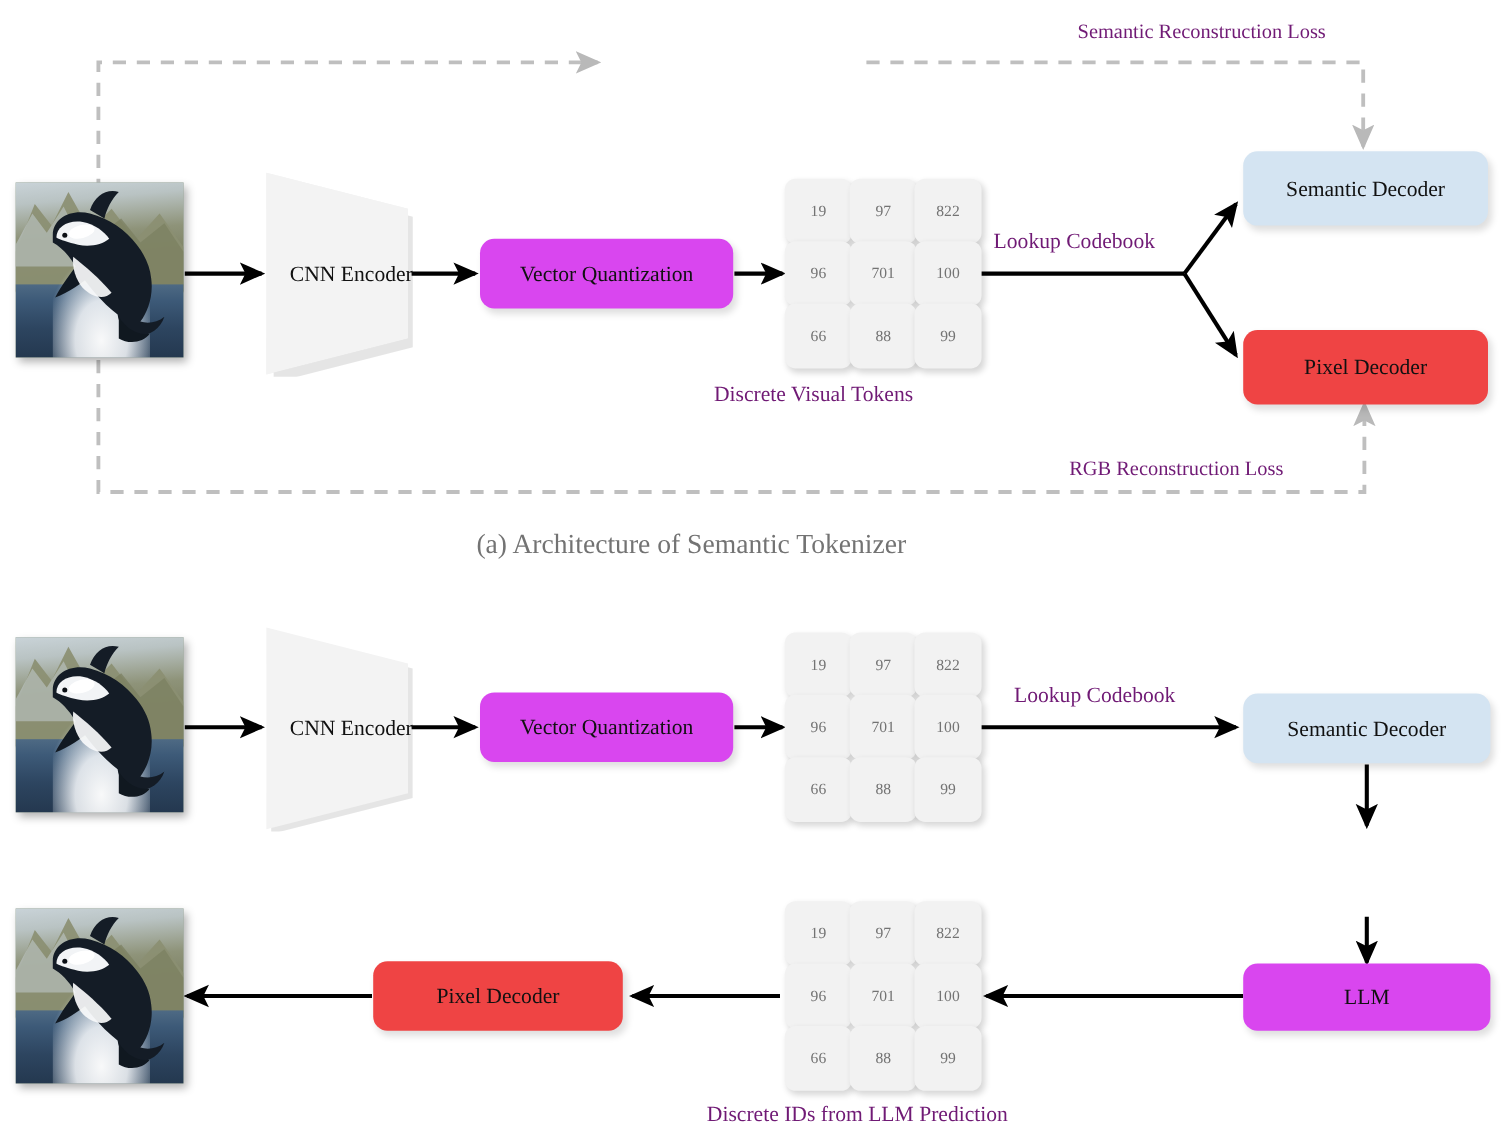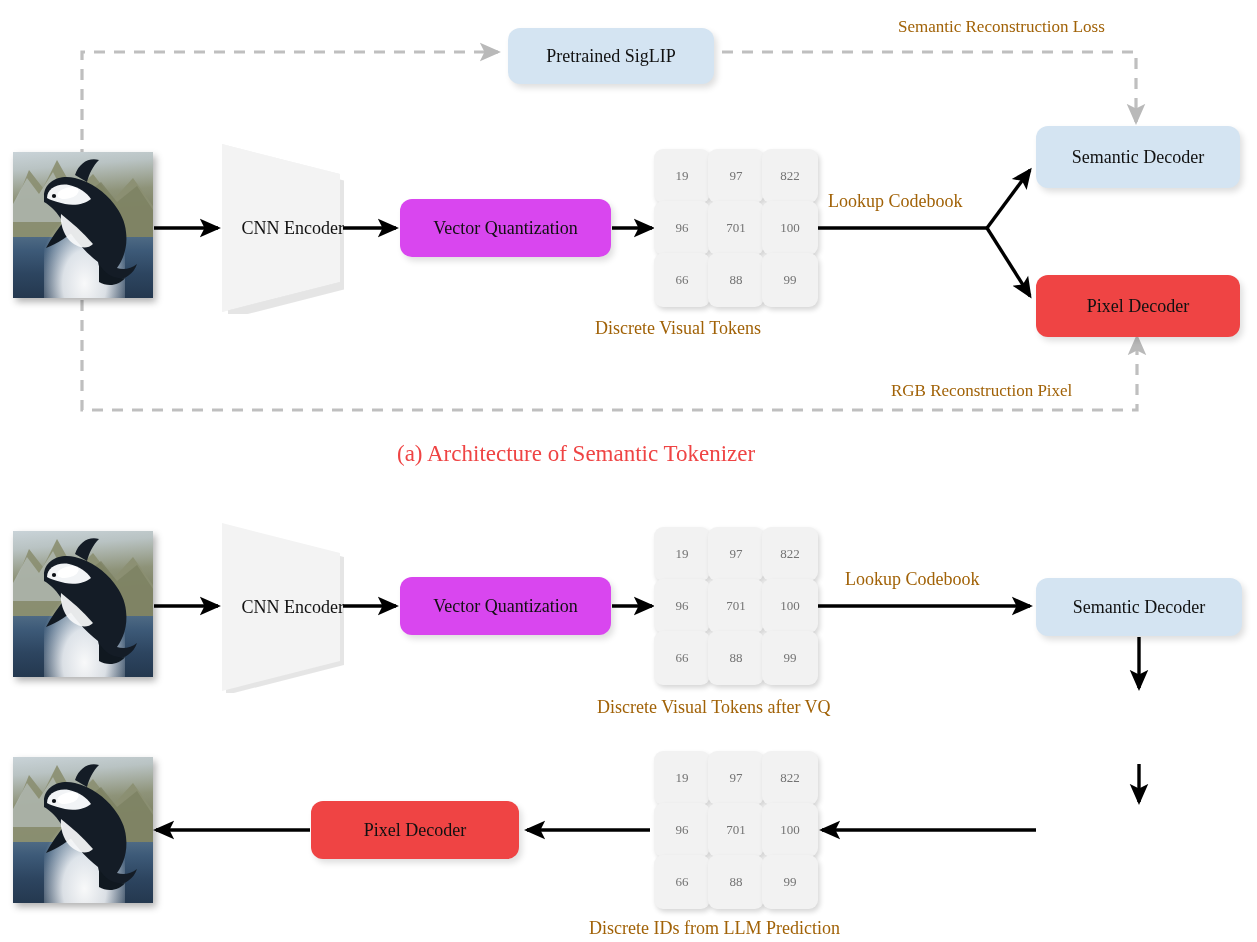--- a/index.html
+++ b/index.html
@@ -24,22 +24,22 @@
 
   
   .grid{position:absolute;display:grid;grid-template-columns:repeat(3,1fr);
         grid-template-rows:repeat(3,1fr);}
   .cell{background:#f2f2f2;border-radius:9px;display:flex;align-items:center;
         justify-content:center;box-shadow:2px 3px 5px rgba(0,0,0,.16);
         margin:-1px;position:relative;}
   .cell span{font-size:13px;color:#737373;}
 
   
-  .txt{position:absolute;white-space:nowrap;color:#a16207;}
-  .caption{position:absolute;white-space:nowrap;color:#ef4444;}
+  .txt{position:absolute;white-space:nowrap;color:#701a75;}
+  .caption{position:absolute;white-space:nowrap;color:#737373;}
 
   
   .photo{position:absolute;overflow:hidden;box-shadow:3px 4px 7px rgba(0,0,0,.30);
          background:#9aa79a;}
   .photo .sky{position:absolute;left:0;top:0;width:100%;height:62%;
       background:linear-gradient(175deg,#c9d3d8 0%,#b9c3c3 18%,#8e9379 46%,#7d8163 70%,#6d7253 100%);}
   .photo .sea{position:absolute;left:0;bottom:0;width:100%;height:42%;
       background:linear-gradient(180deg,#4e6a84 0%,#3d5a78 22%,#2d4560 60%,#24384f 100%);}
   .photo .spray{position:absolute;left:22%;bottom:-4%;width:58%;height:56%;
       background:radial-gradient(ellipse at 50% 75%,rgba(255,255,255,.97) 0%,rgba(250,252,254,.85) 38%,rgba(235,242,248,.35) 66%,rgba(255,255,255,0) 82%);}
@@ -121,23 +121,20 @@
       <polygon points="4,2 122,32 122,140 4,170" fill="#f3f3f3"></polygon>
       <polygon points="8,6 126,36 126,144 8,174" fill="#000" opacity="0.10" transform="translate(2,3)"></polygon>
       <polygon points="4,2 122,32 122,140 4,170" fill="#f3f3f3"></polygon>
     </svg>
     <div class="lbl" style="font-size:18px;">
       <span>CNN</span>
       <span>Encoder</span>
     </div>
   </div>
 
-  <div class="node blue" style="left:508px;top:28px;width:206px;height:56px;font-size:18px;">
-    <span>Pretrained SigLIP</span>
-  </div>
 
   <div class="node grey" style="left:400px;top:199px;width:211px;height:58px;font-size:18px;">
     <span>Vector Quantization</span>
   </div>
 
   <div class="grid" style="left:655px;top:150px;width:162px;height:156px;">
     <div class="cell">
         <span>19</span>
       </div>
     <div class="cell">
@@ -165,21 +162,21 @@
         <span>99</span>
       </div>
   </div>
 
   <div class="txt" style="left:595px;top:318px;font-size:18px;">Discrete Visual Tokens</div>
 
   <div class="txt" style="left:828px;top:191px;font-size:18px;">Lookup Codebook</div>
 
   <div class="txt" style="left:898px;top:17px;font-size:17px;">Semantic Reconstruction Loss</div>
 
-  <div class="txt" style="left:891px;top:381px;font-size:17px;">RGB Reconstruction Pixel</div>
+  <div class="txt" style="left:891px;top:381px;font-size:17px;">RGB Reconstruction Loss</div>
 
   <div class="node blue" style="left:1036px;top:126px;width:204px;height:62px;font-size:18px;">
     <span>Semantic Decoder</span>
   </div>
 
   <div class="node cream" style="left:1036px;top:275px;width:204px;height:62px;font-size:18px;">
     <span>Pixel Decoder</span>
   </div>
 
   <div class="caption" style="left:397px;top:441px;font-size:23px;">(a) Architecture of Semantic Tokenizer</div>
@@ -248,29 +245,31 @@
         <span>66</span>
       </div>
     <div class="cell">
         <span>88</span>
       </div>
     <div class="cell">
         <span>99</span>
       </div>
   </div>
 
-  <div class="txt" style="left:597px;top:697px;font-size:18px;">Discrete Visual Tokens after VQ</div>
 
   <div class="txt" style="left:845px;top:569px;font-size:18px;">Lookup Codebook</div>
 
   <div class="node blue" style="left:1036px;top:578px;width:206px;height:58px;font-size:18px;">
     <span>Semantic Decoder</span>
   </div>
 
 
+  <div class="node grey" style="left:1036px;top:803px;width:206px;height:56px;font-size:18px;">
+    <span>LLM</span>
+  </div>
 
   <div class="grid" style="left:655px;top:752px;width:162px;height:156px;">
     <div class="cell">
         <span>19</span>
       </div>
     <div class="cell">
         <span>97</span>
       </div>
     <div class="cell">
         <span>822</span>

